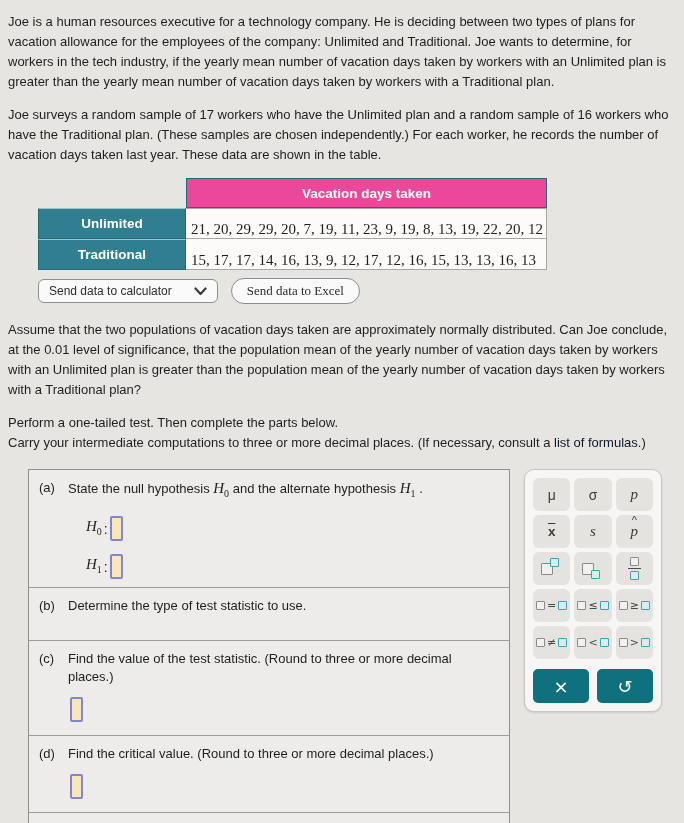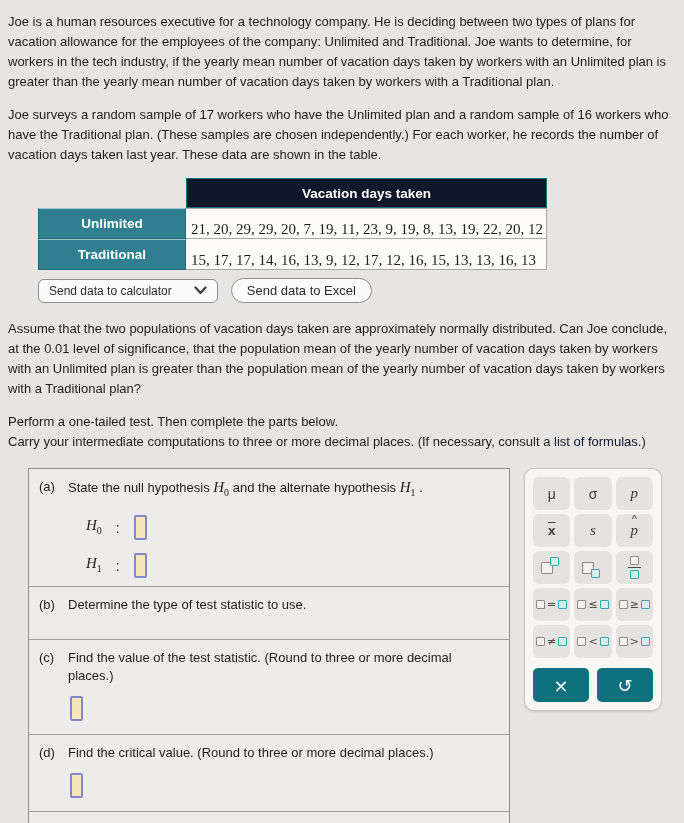--- a/index.html
+++ b/index.html
@@ -21,21 +21,21 @@
   .link {
     color: #0f172a;
     cursor: pointer;
   }
 
   
   .table-wrap { margin: 2px 0 8px 30px; }
   table.data-table { border-collapse: separate; border-spacing: 0; }
   .data-table .corner { background: transparent; border: none; width: 148px; }
   .data-table th.col-header {
-    background: #0f172a;
+    background: #ec4899;
     color: #ffffff;
     font-weight: bold;
     font-size: 13.5px;
     height: 30px;
     text-align: center;
     width: 357px;
     border: 1px solid #256877;
   }
   .data-table th.row-label {
     background: #2f7f90;
@@ -73,20 +73,21 @@
     cursor: pointer;
   }
   .btn-send-excel {
     background: #fbfafa;
     border: 1px solid #8d8d8b;
     border-radius: 14px;
     padding: 4px 15px;
     font-size: 13px;
     color: #2c2c2c;
     cursor: pointer;
+    font-family: Liberation Serif, serif;
   }
 
   
   .bottom { display: flex; align-items: flex-start; gap: 14px; margin-left: 20px; margin-top: 16px; }
 
   .form-panel {
     width: 482px;
     background: #edecea;
     border: 1px solid #8f8f8d;
   }
@@ -101,21 +102,21 @@
   .part-num { width: 29px; flex: none; }
   .part-body { flex: 1; }
   .part-a { min-height: 96px; }
   .part-b { min-height: 53px; }
   .part-c { min-height: 67px; }
   .part-d { min-height: 63px; }
   .part-e { min-height: 88px; }
 
   .math-h { font-family: "Liberation Serif", serif; font-style: italic; font-size: 15px; text-align: right; }
   .math-h sub { font-style: normal; font-size: 10px; font-family: "Liberation Serif", serif; }
-  .hyp-row { margin: 13px 0 0 18px; display: flex; align-items: center; gap: 14px; }
+  .hyp-row { margin: 13px 0 0 18px; display: flex; align-items: center; gap: 2px; }
   .answer-box {
     display: inline-block;
     width: 13px; height: 25px;
     background: #f6e7bd;
     border: 2px solid #8585cb;
     border-radius: 2px;
     cursor: text;
   }
   .colon { font-size: 14px; }
 

